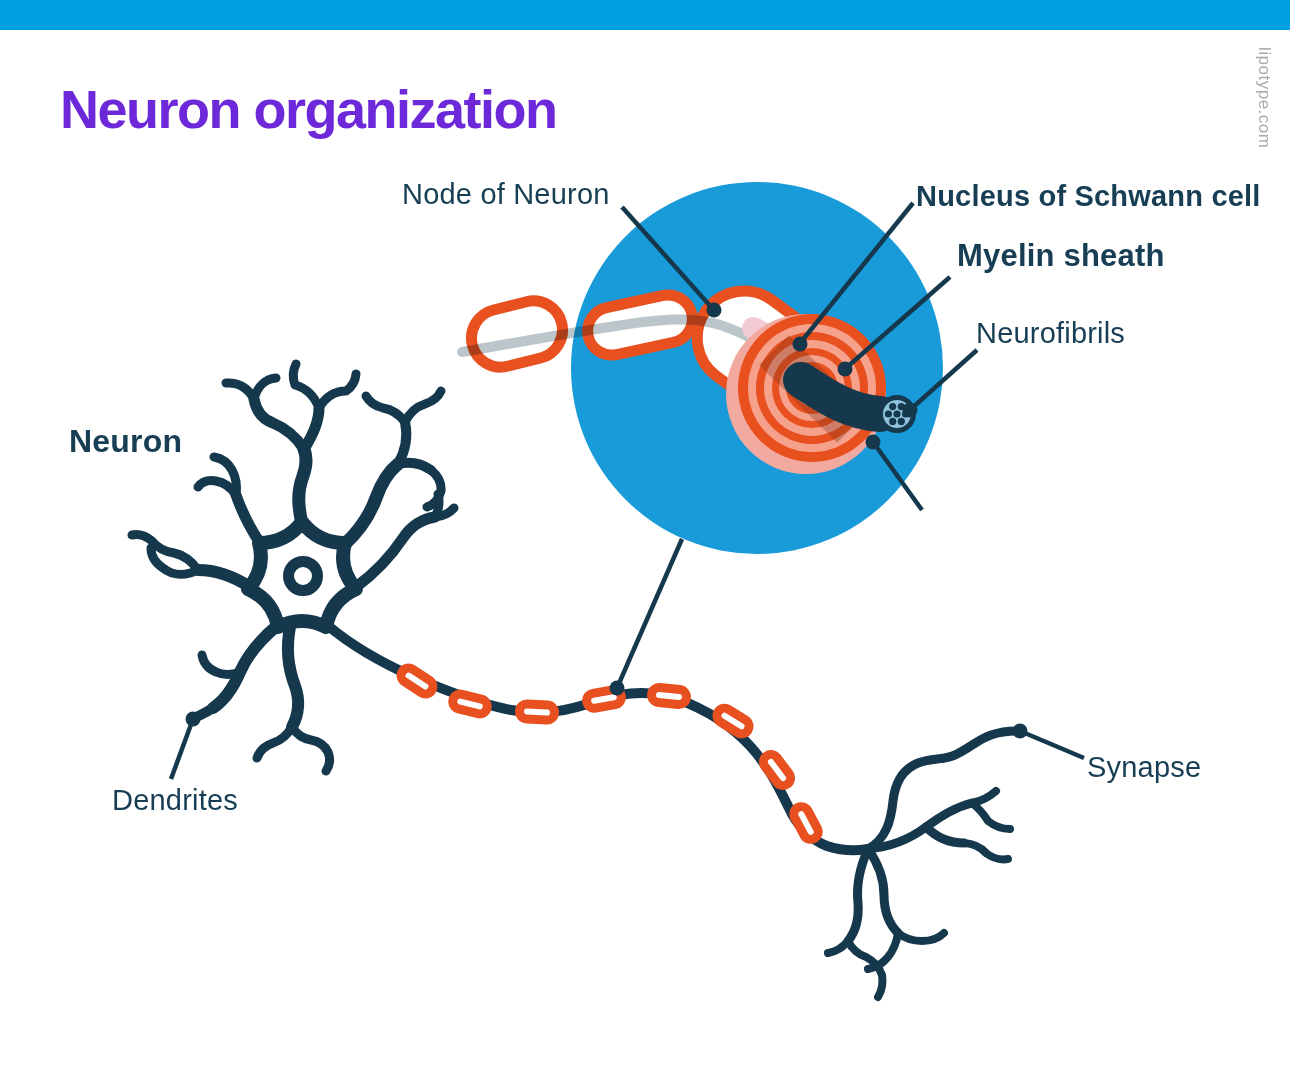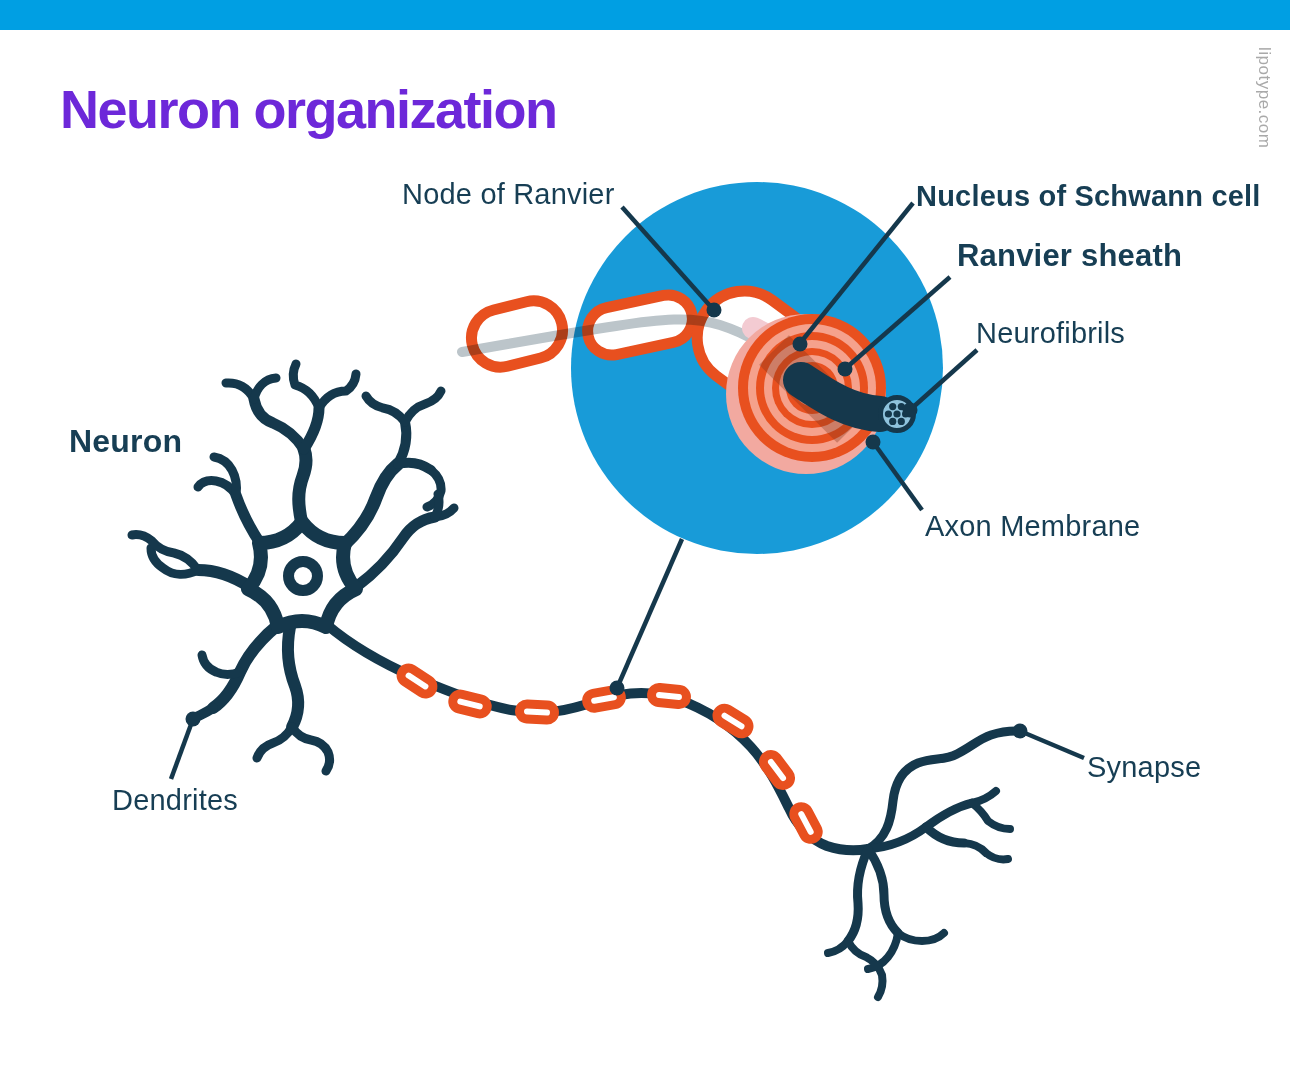--- a/index.html
+++ b/index.html
@@ -190,28 +190,27 @@
       <line x1="1020" y1="731" x2="1084" y2="758"></line>
       <circle cx="1020" cy="731" r="7.5" fill="#15384C" stroke="none"></circle>
     </g>
   </g>
 </svg>
 
   <div class="page-title">Neuron organization</div>
 
   <div class="watermark">lipotype.com</div>
 
-  <div class="label" style="left:402px; top:179px;">Node of Ranvier</div>
+  <div class="label" style="left:402px; top:179px;">Node of Neuron</div>
 
   <div class="label" style="left:916px; top:181px;font-weight:bold;">Nucleus of Schwann cell</div>
 
-  <div class="label bold" style="left:957px; top:239px; font-size:31px;">Ranvier sheath</div>
+  <div class="label bold" style="left:957px; top:239px; font-size:31px;">Myelin sheath</div>
 
   <div class="label" style="left:976px; top:318px;">Neurofibrils</div>
 
-  <div class="label" style="left:925px; top:511px;">Axon Membrane</div>
 
   <div class="label bold" style="left:69px; top:424px; font-size:32px;">Neuron</div>
 
   <div class="label" style="left:112px; top:785px;">Dendrites</div>
 
   <div class="label" style="left:1087px; top:752px;">Synapse</div>
 </div>
 
 </body></html>

